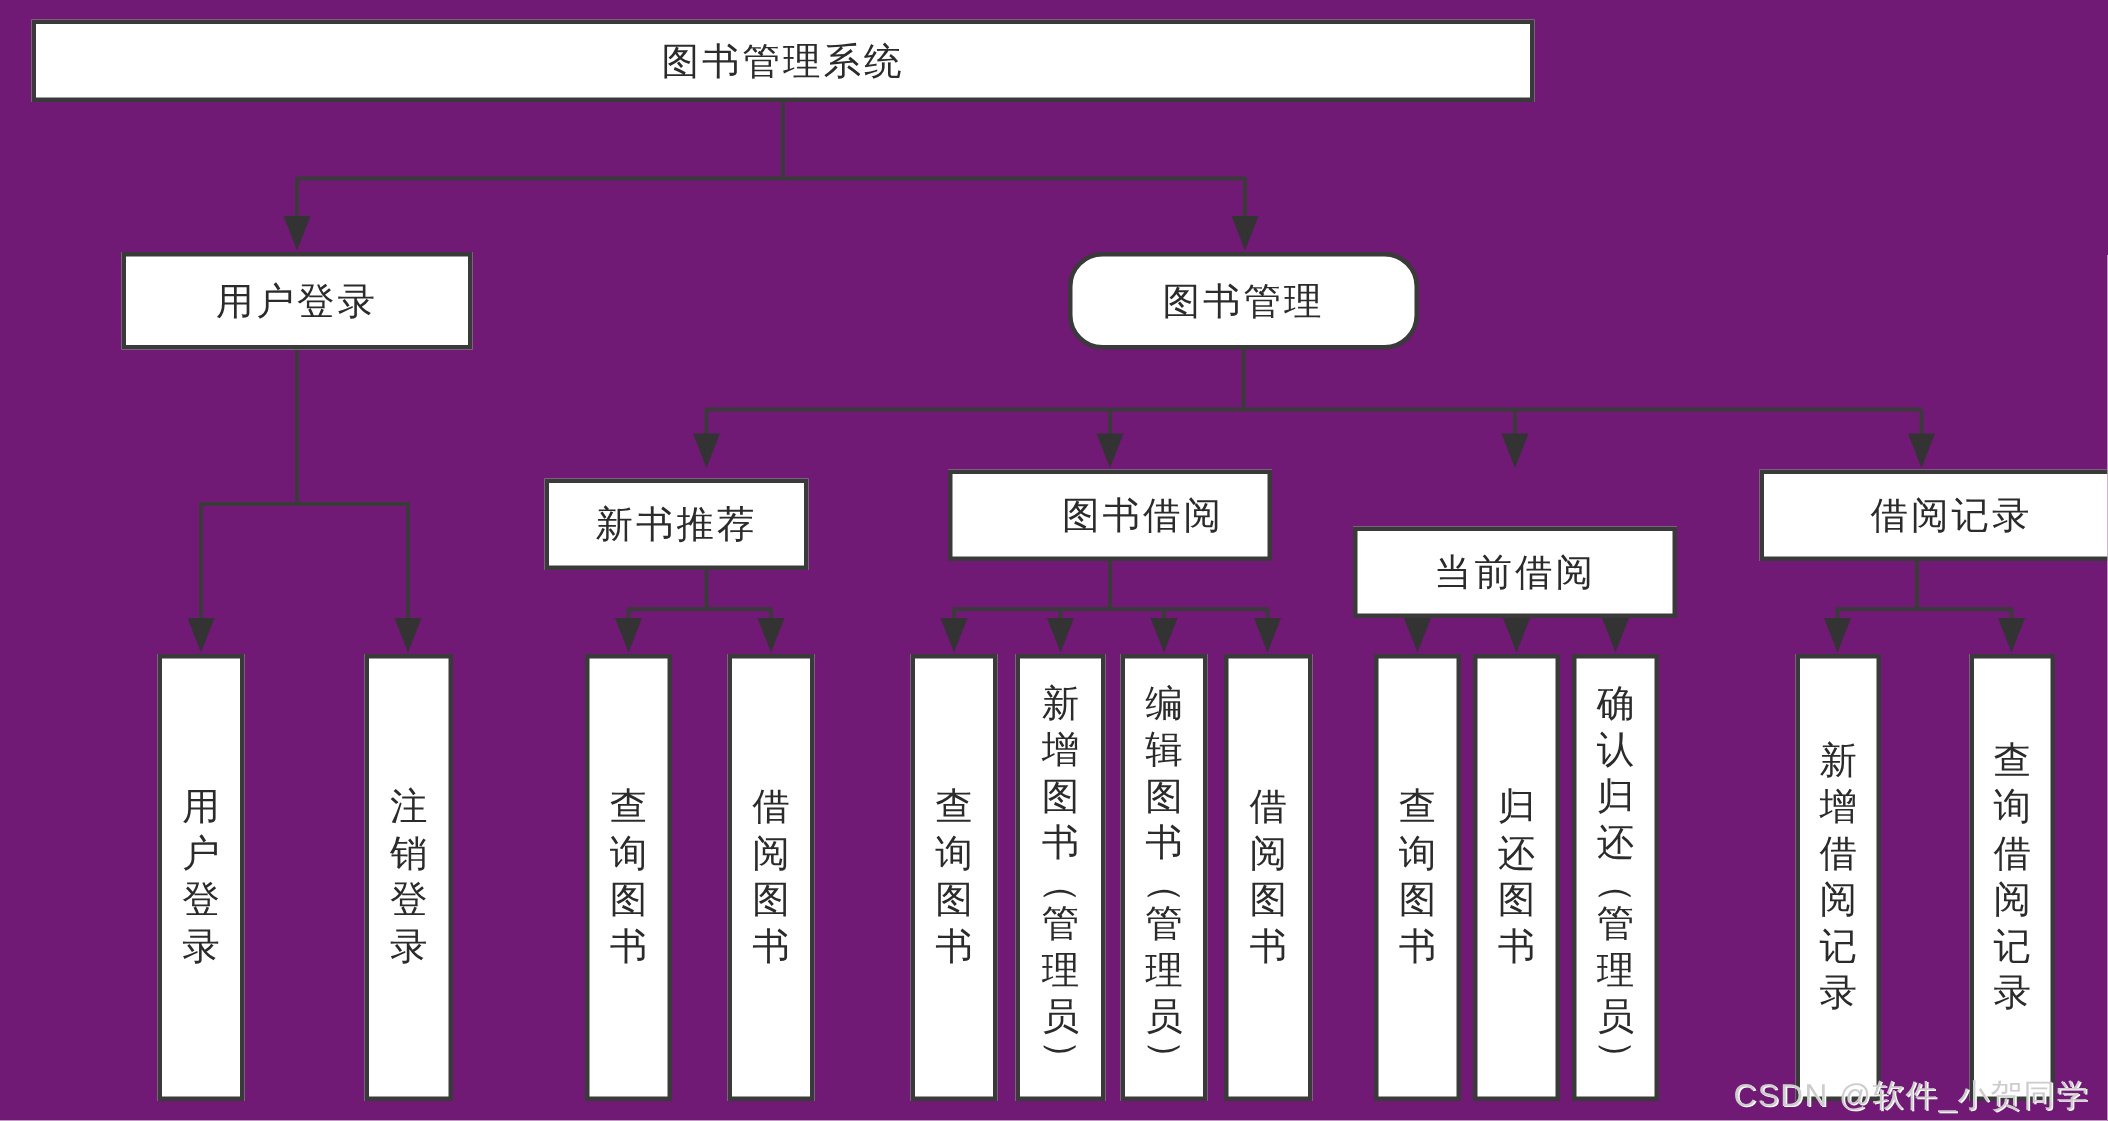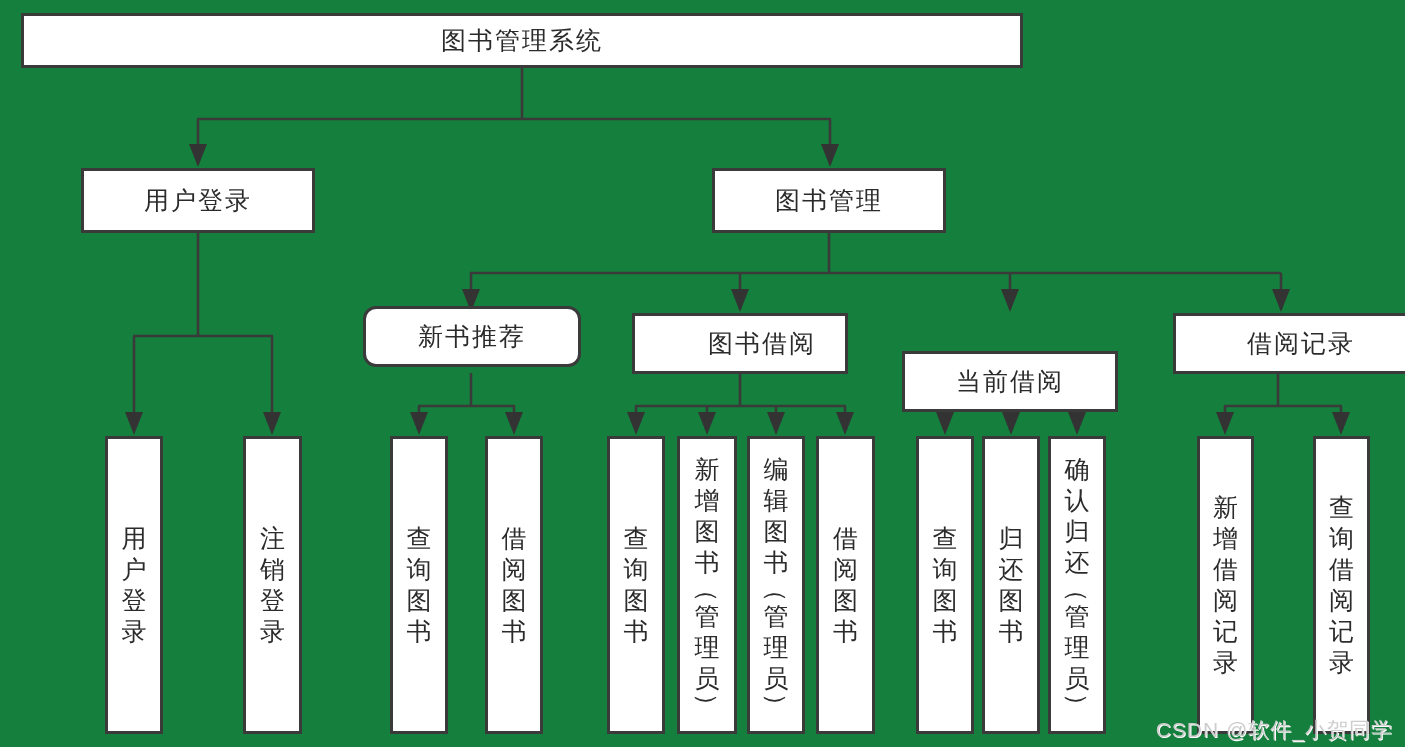--- a/index.html
+++ b/index.html
@@ -1,20 +1,20 @@
 <!DOCTYPE html>
 <html><head>
 <meta charset="utf-8">
 <style>
   * { margin:0; padding:0; box-sizing:border-box; }
   html,body { background:#ffffff; }
   .canvas {
     position:relative;
     width:1405px; height:747px;
-    background:#15803d;
+    background:#701a75;
     overflow:hidden;
     font-family:"Liberation Sans", sans-serif;
     color:#2b2b2b;
   }
   .connector-layer {
     position:absolute; left:0; top:0; width:1405px; height:747px;
     pointer-events:none;
   }
   .connector-layer path {
     stroke:#3a3a3a; stroke-width:2.6; fill:none;
@@ -96,23 +96,23 @@
     <polygon points="1068,412 1086,412 1077,435"></polygon>
 
     <path d="M1278 373 V406 M1224 406 H1342 M1225 406 V430 M1341 406 V430"></path>
     <polygon points="1216,412 1234,412 1225,435"></polygon>
     <polygon points="1332,412 1350,412 1341,435"></polygon>
   </svg>
 
   <div class="node" style="left:21px; top:13px; width:1002px; height:55px;">图书管理系统</div>
 
   <div class="node" style="left:81px; top:168px; width:234px; height:65px;">用户登录</div>
-  <div class="node" style="left:712px; top:168px; width:234px; height:65px;">图书管理</div>
-
-  <div class="node" style="left:363px; top:306px; width:218px; height:61px;border-radius:13px;">新书推荐</div>
+  <div class="node" style="left:712px; top:168px; width:234px; height:65px;border-radius:23px;">图书管理</div>
+
+  <div class="node" style="left:363px; top:319px; width:176px; height:61px;">新书推荐</div>
   <div class="node" style="left:632px; top:313px; width:216px; height:61px;padding-left:44px;">图书借阅</div>
   <div class="node" style="left:902px; top:313px; width:216px; height:61px;margin-top:38px;">当前借阅</div>
   <div class="node" style="left:1173px; top:313px; width:256px; height:61px;">借阅记录</div>
 
   <div class="leaf" style="left:105px; width:58px;">
     <div class="vtext">
         <span>用</span>
         <span>户</span>
         <span>登</span>
         <span>录</span>

